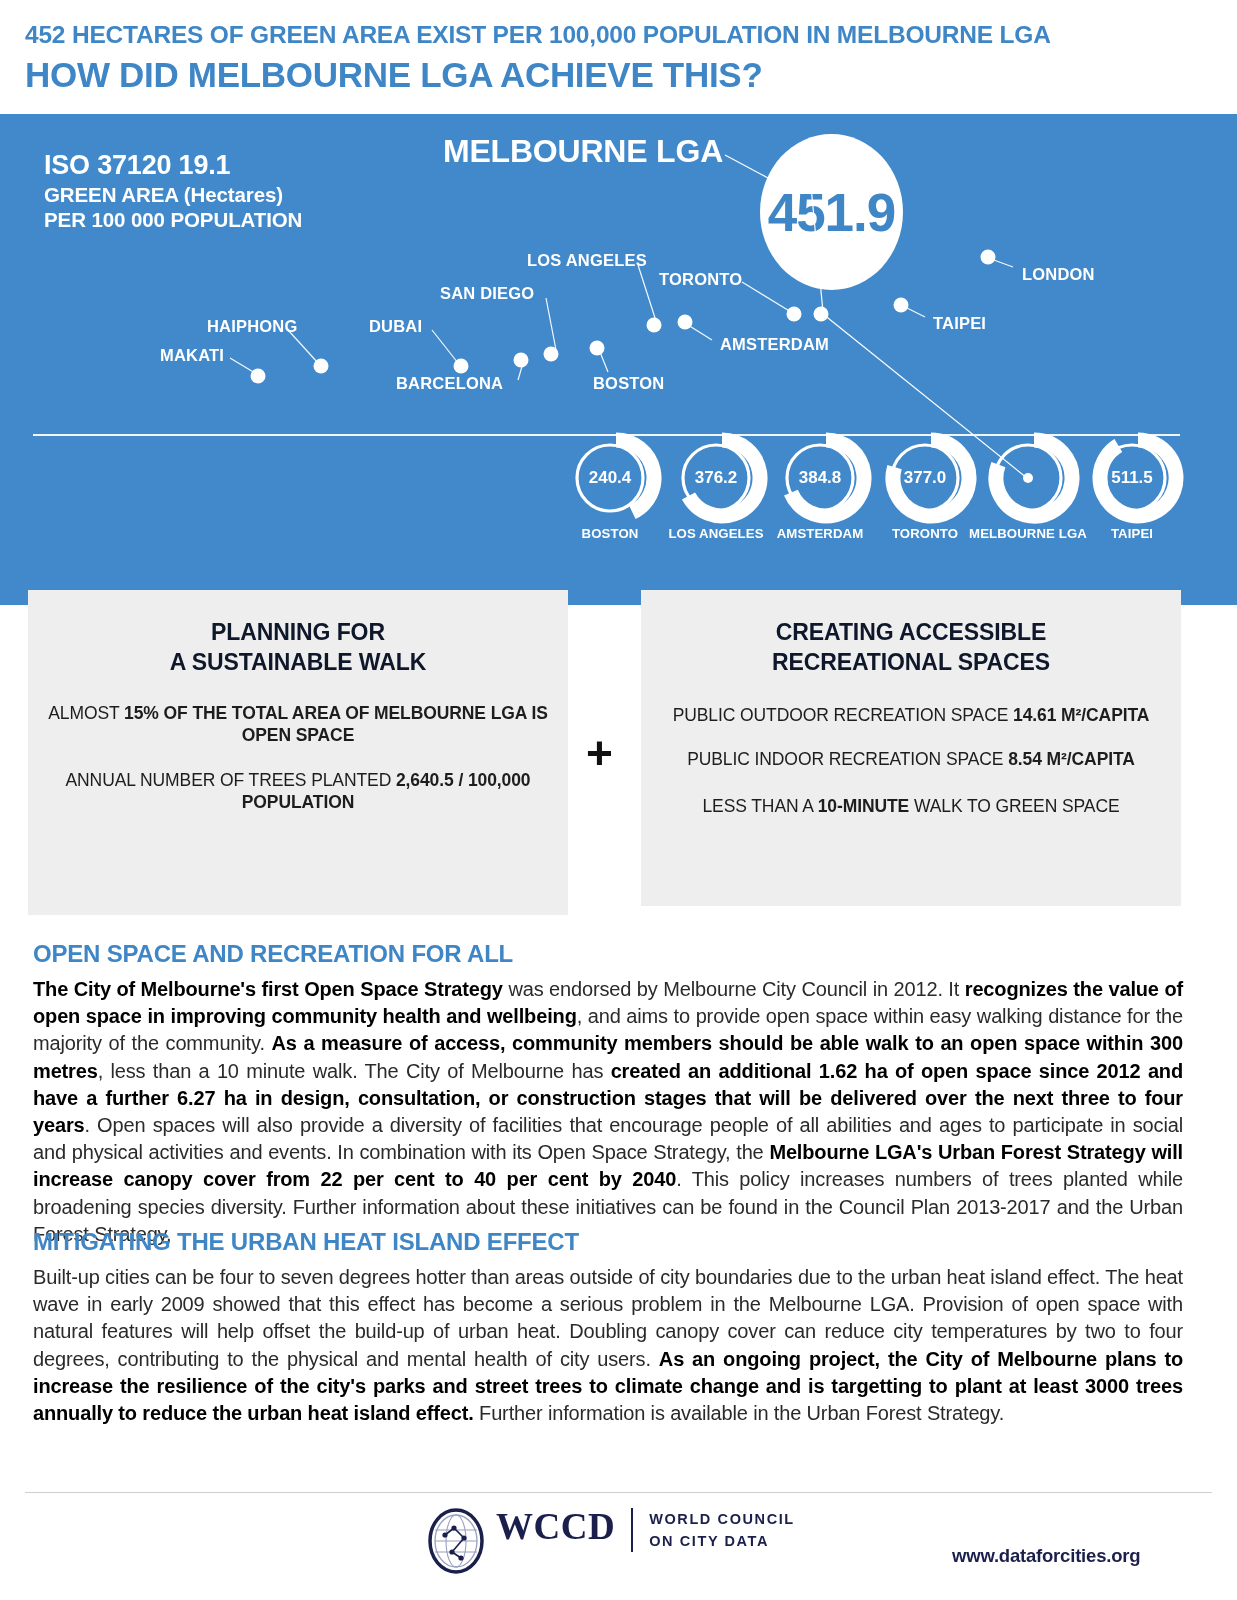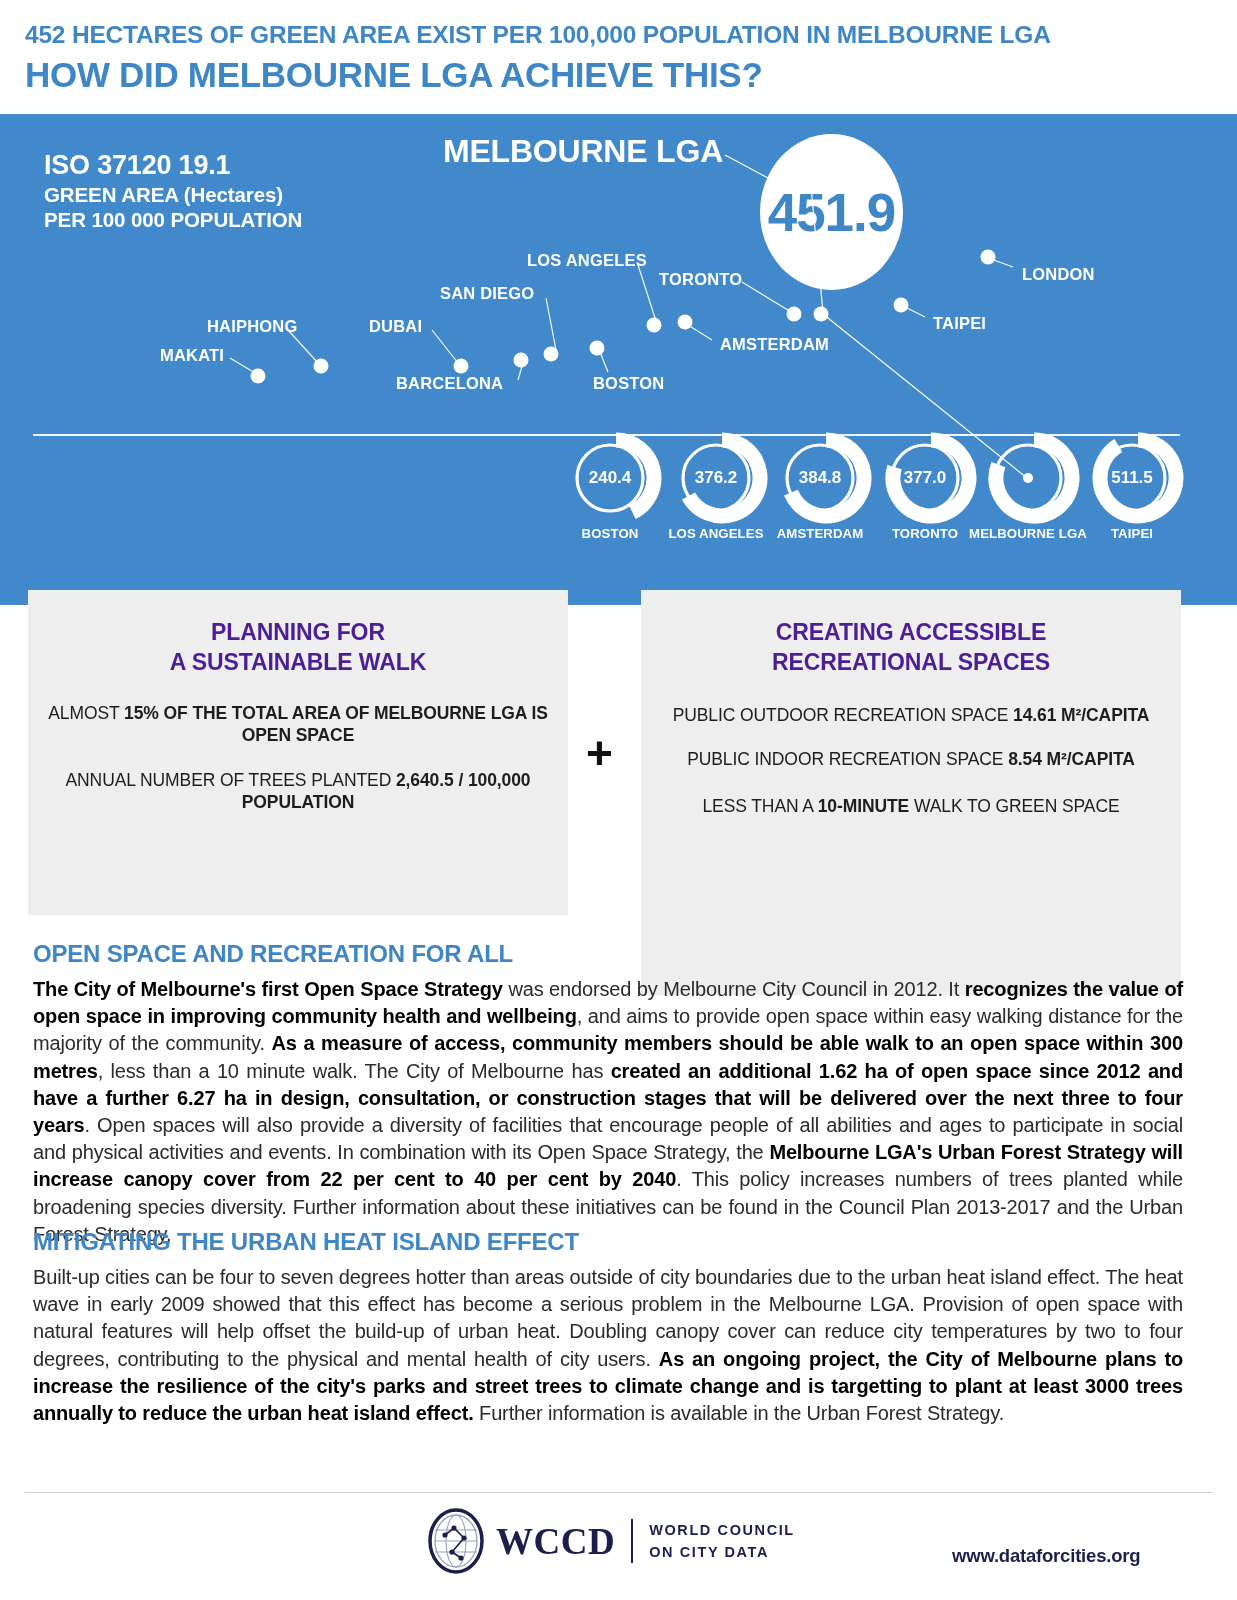--- a/index.html
+++ b/index.html
@@ -61,23 +61,23 @@
   .gauge-val {
     position: absolute; color: #fff; font-size: 17px; font-weight: bold;
     white-space: nowrap; text-align: center;
   }
 
   
   .card {
     position: absolute; background: #eeeeee;
   }
   .card-a { left: 28px; top: 590px; width: 540px; height: 325px; }
-  .card-b { left: 641px; top: 590px; width: 540px; height: 405px; }
+  .card-b { left: 641px; top: 590px; width: 540px; height: 316px; }
   .card h2 {
-    text-align: center; color: #4c1d95; font-size: 23px; font-weight: bold;
+    text-align: center; color: #0f172a; font-size: 23px; font-weight: bold;
     line-height: 1.3; letter-spacing: -0.1px;
   }
   .card-a h2 { margin-top: 28px; }
   .card-b h2 { margin-top: 28px; }
   .card p {
     text-align: center; color: #1d1d1d; font-size: 17.5px; line-height: 1.28;
     font-weight: 400; letter-spacing: -0.1px;
   }
   .card p b { font-weight: bold; }
   .card-a p:nth-of-type(1) { margin-top: 24px; }
@@ -106,21 +106,21 @@
   .sec-1 { top: 940px; }
   .sec-2 { top: 1228px; }
 
   
   .foot-rule {
     position: absolute; left: 25px; top: 1492px; width: 1187px; height: 1px;
     background: #cfcfcf;
   }
   .logo-wrap {
     position: absolute; left: 428px; top: 1508px;
-    display: flex; align-items: center;
+    display: flex; 
   }
   .globe { width: 56px; height: 66px; }
   .wccd {
     font-family: "Liberation Serif", serif;
     font-size: 37px; font-weight: bold; color: #1b1f4b;
     letter-spacing: 0.5px; margin-left: 12px; line-height: 1;
   }
   .divider {
     width: 2px; height: 44px; background: #1b1f4b; margin: 0 16px;
   }

